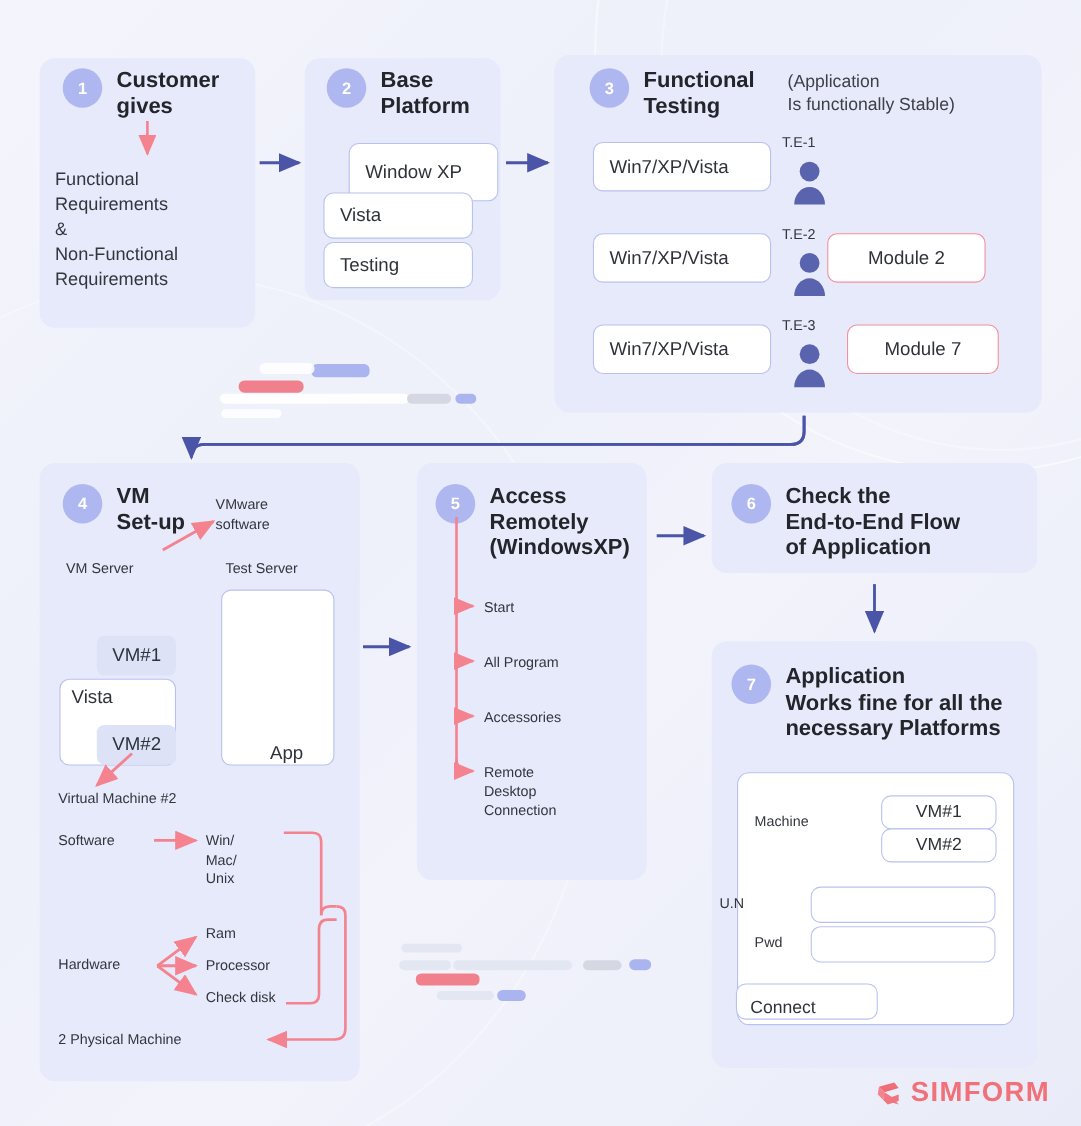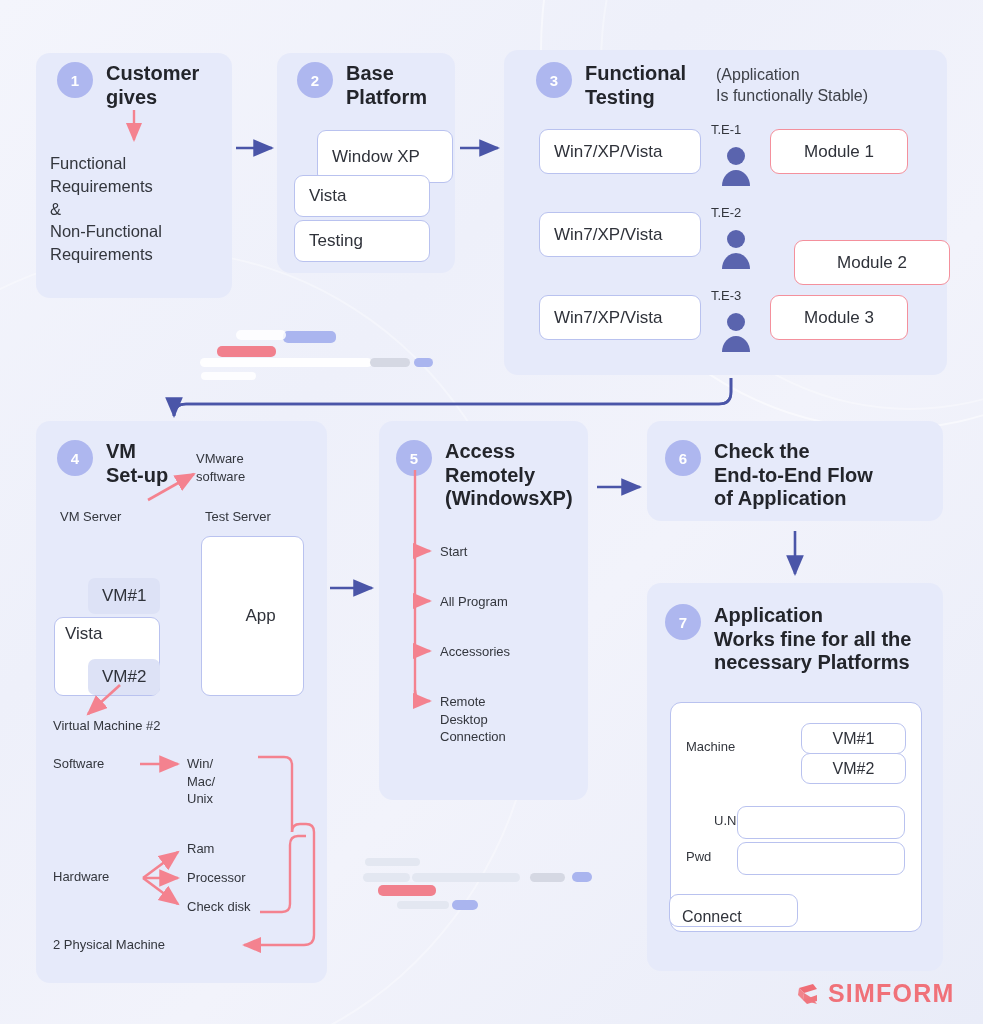--- a/index.html
+++ b/index.html
@@ -115,38 +115,35 @@
     <div class="step-title">Functional
 Testing</div>
   </div>
   <div class="note" style="left:716px;top:65px;width:215px;">(Application
 Is functionally Stable)</div>
 
   <div class="chip" style="left:539px;top:129px;width:162px;height:45px;">
     <span>Win7/XP/Vista</span>
   </div>
   <div class="label" style="left:711px;top:121px;">T.E-1</div>
-  <div class="chip red" style="left:770px;top:129px;width:138px;height:45px;">
-    <span>Module 1</span>
-  </div>
 
   <div class="chip" style="left:539px;top:212px;width:162px;height:45px;">
     <span>Win7/XP/Vista</span>
   </div>
   <div class="label" style="left:711px;top:204px;">T.E-2</div>
-  <div class="chip red" style="left:794px;top:212px;width:156px;height:45px;margin-top:28px;">
+  <div class="chip red" style="left:752px;top:212px;width:144px;height:45px;">
     <span>Module 2</span>
   </div>
 
   <div class="chip" style="left:539px;top:295px;width:162px;height:45px;">
     <span>Win7/XP/Vista</span>
   </div>
   <div class="label" style="left:711px;top:287px;">T.E-3</div>
   <div class="chip red" style="left:770px;top:295px;width:138px;height:45px;">
-    <span>Module 3</span>
+    <span>Module 7</span>
   </div>
 
   <div class="step-head" style="left:57px;top:440px;">
     <div class="circle">4</div>
     <div class="step-title">VM
 Set-up</div>
   </div>
   <div class="label" style="left:196px;top:450px;width:110px;">VMware
 software</div>
   <div class="label" style="left:60px;top:508px;">VM Server</div>
@@ -155,21 +152,21 @@
   <div class="vmtag" style="left:88px;top:578px;width:72px;height:36px;">
     <span>VM#1</span>
   </div>
   <div class="chip plain" style="left:54px;top:617px;width:106px;height:79px;align-items:flex-start;padding-top:6px;padding-left:10px;">
     <span>Vista</span>
   </div>
   <div class="vmtag" style="left:88px;top:659px;width:72px;height:36px;">
     <span>VM#2</span>
   </div>
 
-  <div class="chip plain" style="left:201px;top:536px;width:103px;height:160px;justify-content:center;padding-left:16px;">
+  <div class="chip plain" style="left:201px;top:536px;width:103px;height:160px;justify-content:center;padding-left:16px;align-items:flex-end;">
     <span>App</span>
   </div>
 
   <div class="label" style="left:53px;top:717px;">Virtual Machine #2</div>
 
   <div class="label" style="left:53px;top:755px;">Software</div>
   <div class="label" style="left:187px;top:755px;width:70px;">Win/
 Mac/
 Unix</div>
 
@@ -209,21 +206,21 @@
 
   <div class="chip plain" style="left:670px;top:702px;width:252px;height:230px;border-radius:11px;padding-left:0;"></div>
   <div class="label" style="left:686px;top:738px;">Machine</div>
   <div class="chip plain" style="left:801px;top:723px;width:105px;height:31px;justify-content:center;padding-left:0;font-size:16px;">
     <span>VM#1</span>
   </div>
   <div class="chip plain" style="left:801px;top:753px;width:105px;height:31px;justify-content:center;padding-left:0;font-size:16px;">
     <span>VM#2</span>
   </div>
 
-  <div class="label" style="left:714px;top:812px;text-align:right;">U.N</div>
+  <div class="label" style="left:654px;top:812px;text-align:right;">U.N</div>
   <div class="chip plain" style="left:737px;top:806px;width:168px;height:33px;font-size:16px;">
     <span></span>
   </div>
   <div class="label" style="left:686px;top:848px;">Pwd</div>
   <div class="chip plain" style="left:737px;top:842px;width:168px;height:33px;font-size:16px;">
     <span></span>
   </div>
 
   <div class="chip plain" style="left:669px;top:894px;width:129px;height:33px;font-size:16px;padding-left:12px;align-items:flex-end;">
     <span>Connect</span>

